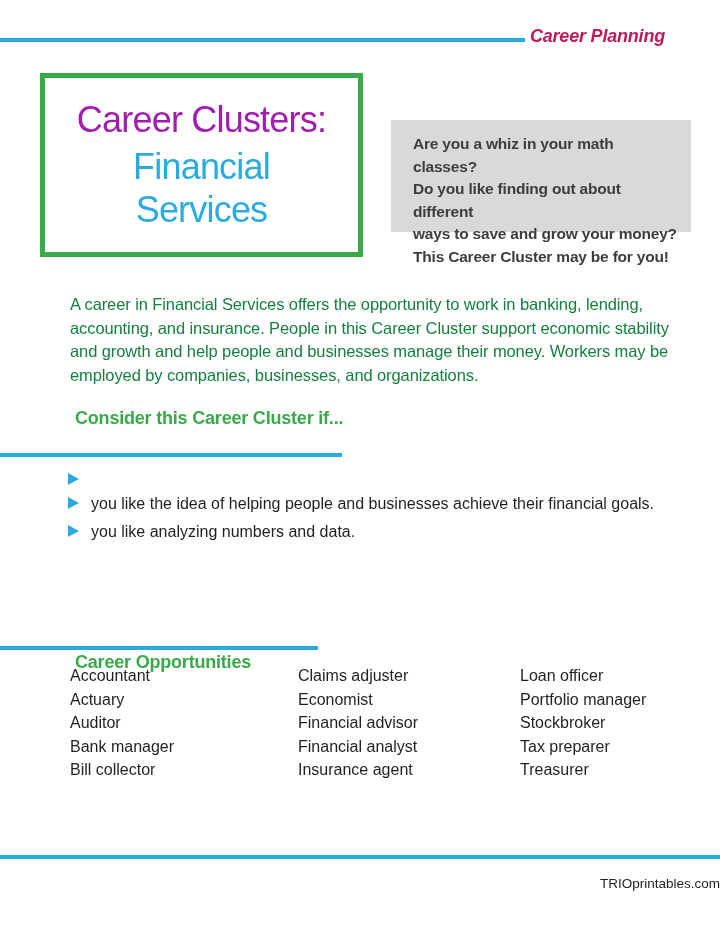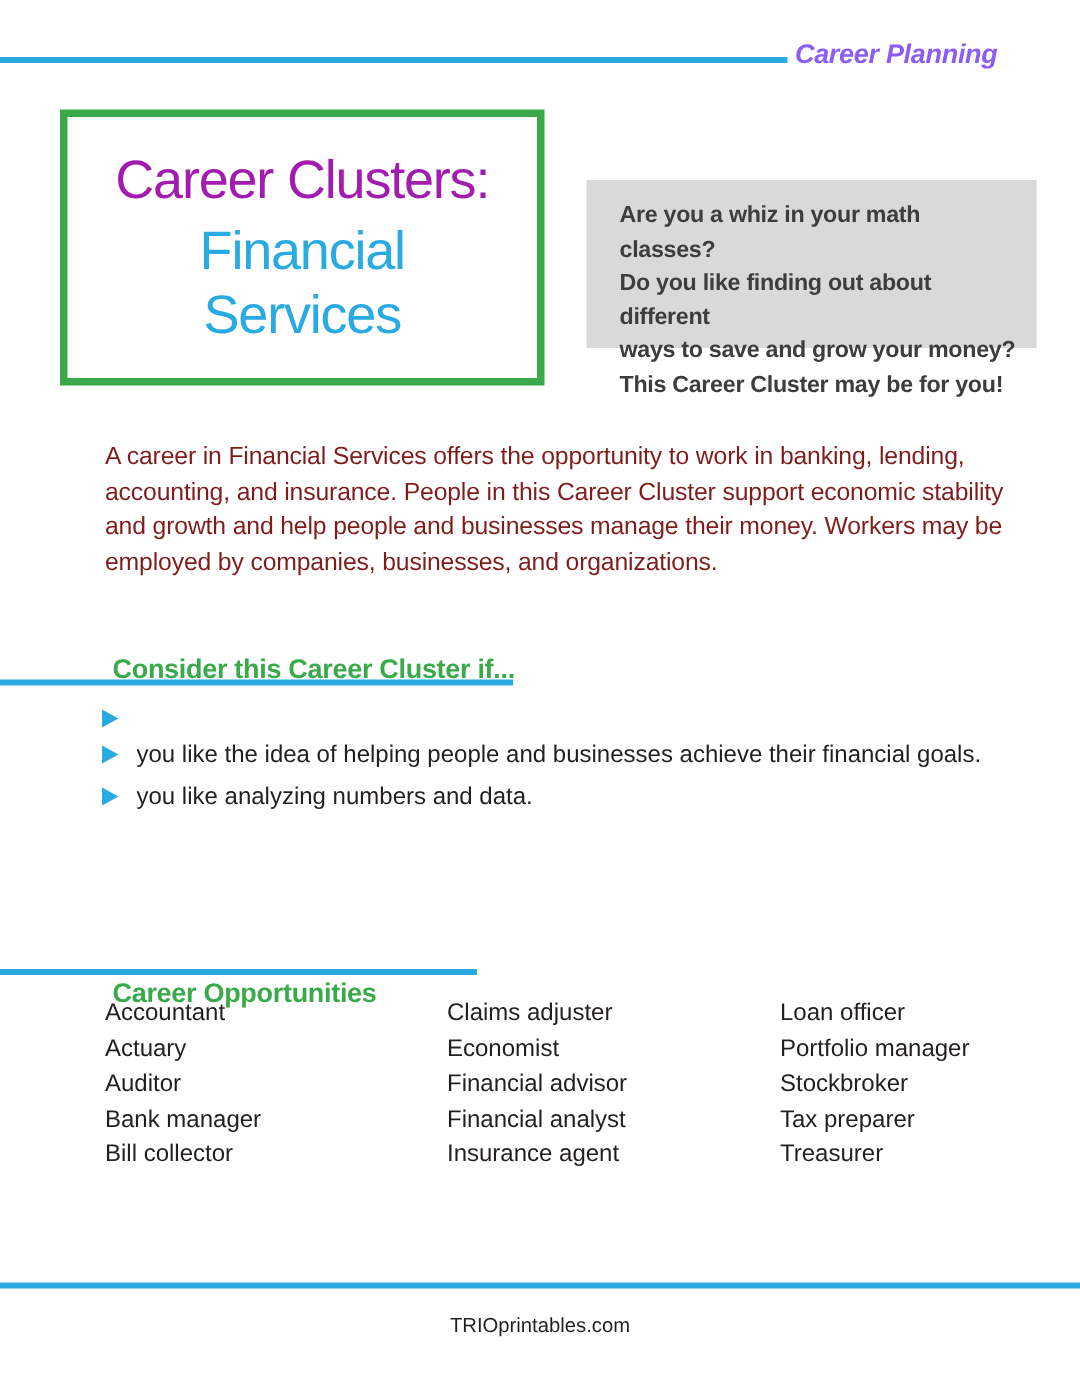--- a/index.html
+++ b/index.html
@@ -19,21 +19,21 @@
     left: 0; top: 38px;
     width: 525px; height: 4px;
     background: #29abe2;
   }
   .header-label {
     position: absolute;
     top: 26px; right: 55px;
     font-size: 18px;
     font-weight: bold;
     font-style: italic;
-    color: #8b5cf6;
+    color: #be185d;
     letter-spacing: -0.2px;
   }
 
   
   .title-box {
     position: absolute;
     left: 40px; top: 73px;
     width: 323px; height: 184px;
     border: 5px solid #3aa94a;
     background: #ffffff;
@@ -73,34 +73,34 @@
     letter-spacing: -0.2px;
   }
 
   
   .description {
     position: absolute;
     left: 70px; top: 293px;
     width: 600px;
     font-size: 16.5px;
     line-height: 23.5px;
-    color: #7f1d1d;
+    color: #15803d;
     letter-spacing: -0.1px;
   }
 
   
   .section-heading {
     position: absolute;
     left: 75px;
     font-size: 18px;
     font-weight: bold;
     color: #3aa94a;
     letter-spacing: -0.2px;
   }
-  .heading-consider { top: 436px; }
+  .heading-consider { top: 408px; }
   .heading-opportunities { top: 652px; }
   .section-rule {
     position: absolute;
     left: 0;
     height: 4px;
     background: #29abe2;
   }
   .rule-consider { top: 453px; width: 342px; }
   .rule-opportunities { top: 646px; width: 318px; }
 
@@ -144,21 +144,21 @@
   .footer-rule {
     position: absolute;
     left: 0; top: 855px;
     width: 720px; height: 4px;
     background: #29abe2;
   }
   .footer-text {
     position: absolute;
     top: 876px; left: 0;
     width: 720px;
-    text-align: center;
+    text-align: right;
     font-size: 13.5px;
     color: #231f20;
   }
 </style>
 </head>
 <body>
 
 <div class="page">
 
   <div class="header-rule"></div>

